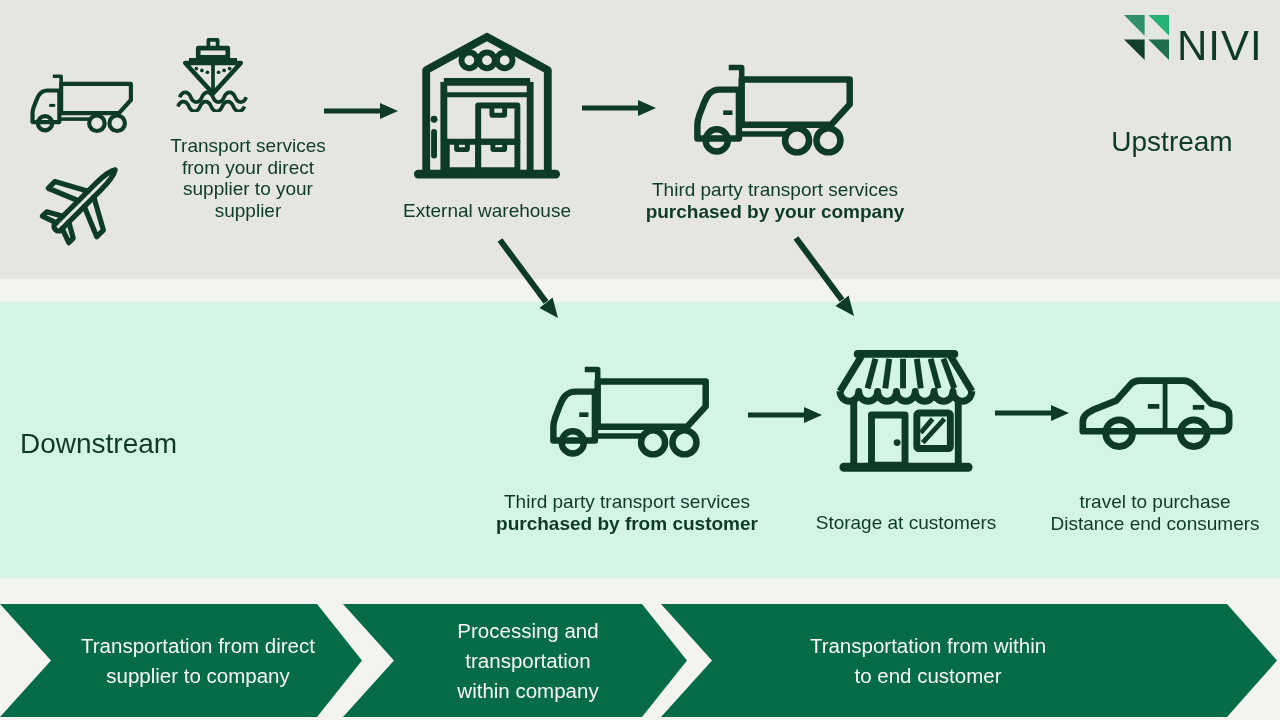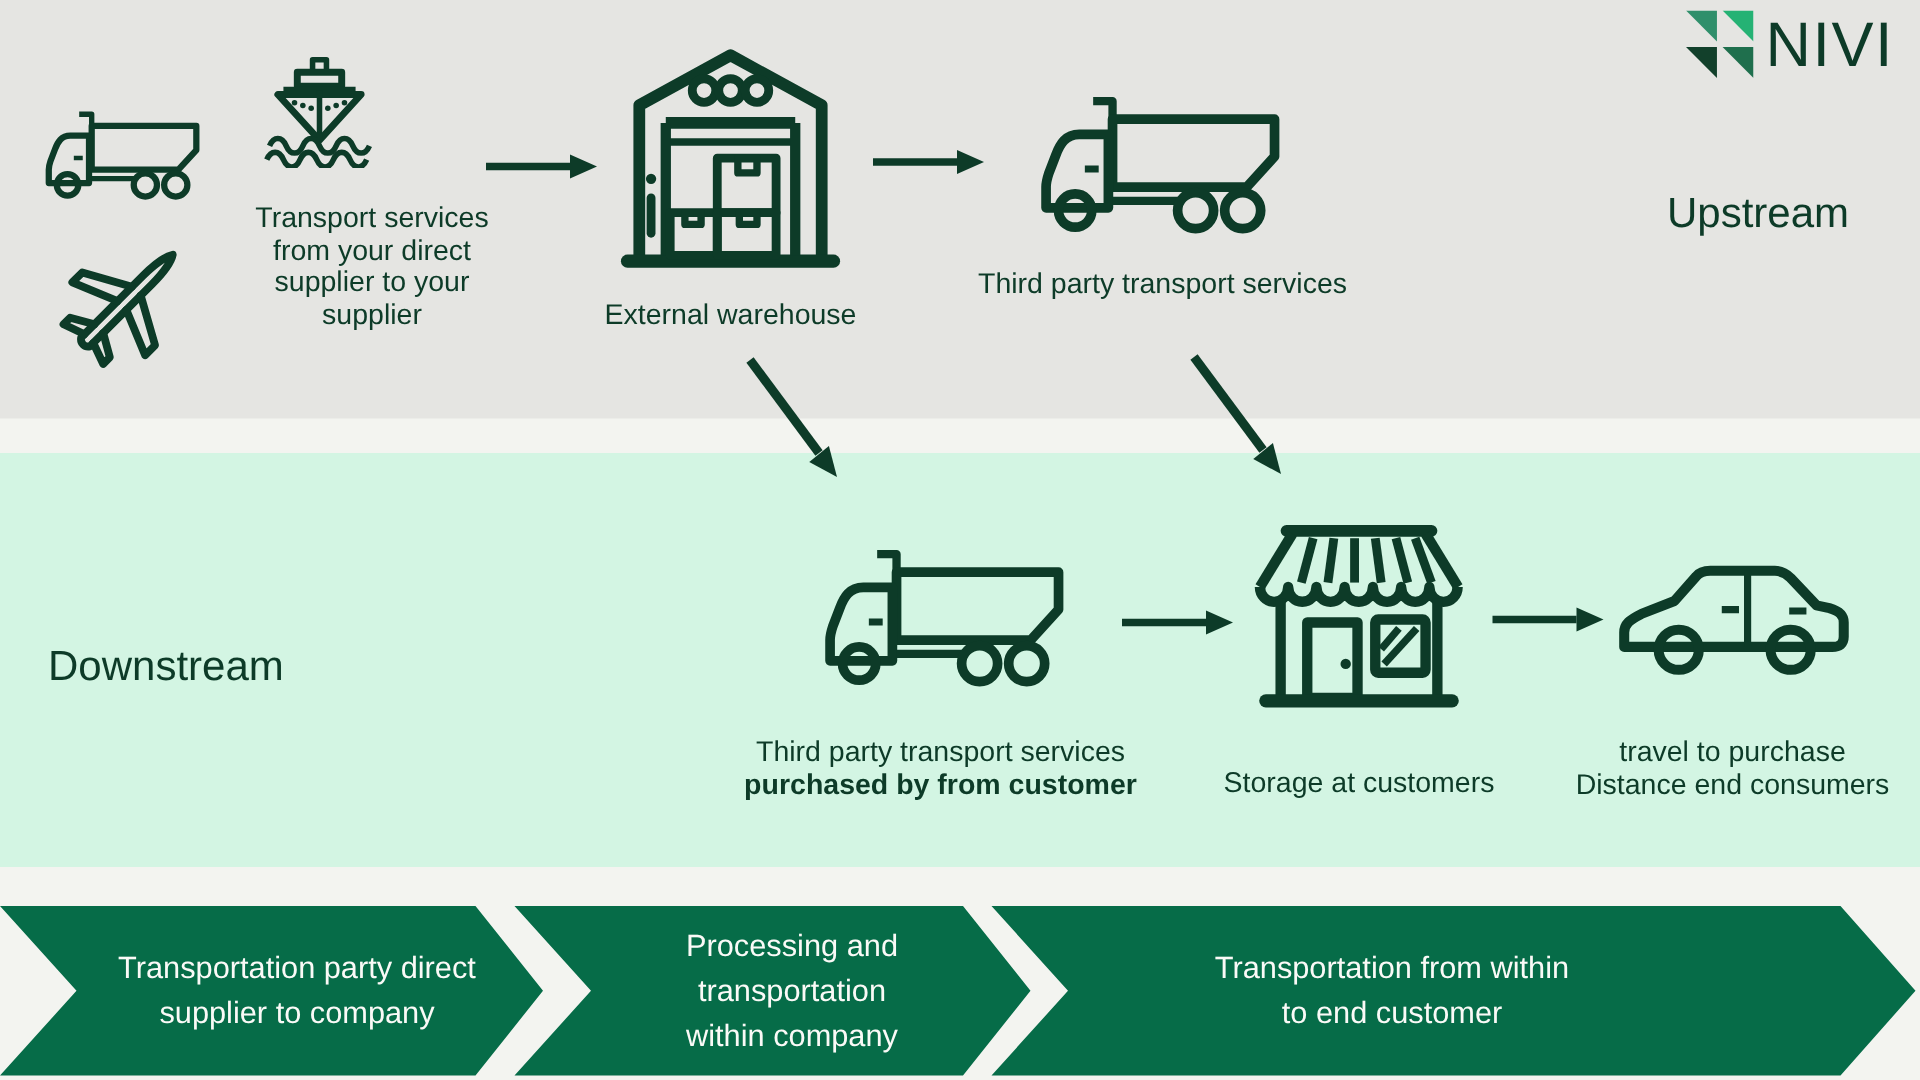--- a/index.html
+++ b/index.html
@@ -17,21 +17,21 @@
   .caption{
     position:absolute;text-align:center;
     font-size:19px;line-height:21.5px;color:#0d3b28;
   }
   .caption .bold{font-weight:700;}
   .stream-label{
     position:absolute;font-size:28px;font-weight:400;color:#0d3b28;
   }
   .brand{position:absolute;top:4px;left:1124px;display:flex;align-items:center;}
   .brand-name{
-    font-size:42px;color:#0d3b28;letter-spacing:1px;margin-left:8px;margin-top:2px;
+    font-size:42px;color:#0d3b28;letter-spacing:1px;margin-left:8px;margin-top:18px;
   }
   .chev-label{
     position:absolute;display:flex;flex-direction:column;justify-content:center;
     text-align:center;color:#fafaf7;font-size:20.5px;line-height:30px;height:113px;top:604px;
   }
   svg{display:block;}
   .icon path,.icon rect,.icon circle,.icon line,.icon polyline{vector-effect:none;}
 </style>
 </head>
 <body>
@@ -131,34 +131,35 @@
   <path d="M57,84 V31 H36 C26,31 22,38 19,46 L14,59 C13,62 12,65 12,69 V84 Z"></path>
   <path d="M40,56 H50" stroke-width="5"></path>
   <path d="M60,79 H110" stroke-width="6"></path>
   <circle cx="33" cy="86" r="12"></circle>
   <circle cx="120" cy="86" r="13"></circle>
   <circle cx="154" cy="86" r="13"></circle>
 </svg>
 
 <div class="caption" style="left:625px;top:179px;width:300px">
   <div>Third party transport services</div>
+  <div class="bold">purchased by your company</div>
 </div>
 
 <div class="stream-label" style="left:1072px;top:126px;width:200px;text-align:center">Upstream</div>
 
 <svg class="abs" style="left:492px;top:234px" width="80" height="104" viewBox="0 0 80 104">
   <line x1="8" y1="6" x2="54" y2="68" stroke="#0d3b28" stroke-width="6"></line>
   <polygon points="66,84 47.5,74 60.6,63.4" fill="#0d3b28"></polygon>
 </svg>
 <svg class="abs" style="left:788px;top:232px" width="80" height="104" viewBox="0 0 80 104">
   <line x1="8" y1="6" x2="54" y2="68" stroke="#0d3b28" stroke-width="6"></line>
   <polygon points="66,84 47.5,74 60.6,63.4" fill="#0d3b28"></polygon>
 </svg>
 
-<div class="stream-label" style="left:32px;top:428px">Downstream</div>
+<div class="stream-label" style="left:20px;top:428px">Downstream</div>
 
 <svg class="abs icon" style="left:542px;top:363px" width="176" height="96" viewBox="0 0 190 104" fill="none" stroke="#0d3b28" stroke-width="7" stroke-linejoin="round">
   <path d="M60,20 V7 H46" stroke-width="6"></path>
   <path d="M60,20 H177 V47 L157,69 H60 Z"></path>
   <path d="M57,84 V31 H36 C26,31 22,38 19,46 L14,59 C13,62 12,65 12,69 V84 Z"></path>
   <path d="M40,56 H50" stroke-width="5"></path>
   <path d="M60,79 H110" stroke-width="6"></path>
   <circle cx="33" cy="86" r="12"></circle>
   <circle cx="120" cy="86" r="13"></circle>
   <circle cx="154" cy="86" r="13"></circle>
@@ -218,21 +219,21 @@
   <div>Distance end consumers</div>
 </div>
 
 <svg class="abs" style="left:0;top:603px" width="1280" height="117" viewBox="0 0 1280 117">
   <polygon points="0,1 317,1 362,57.5 317,114 0,114 51,57.5" fill="#066c48"></polygon>
   <polygon points="343,1 642,1 687,57.5 642,114 343,114 394,57.5" fill="#066c48"></polygon>
   <polygon points="661,1 1227,1 1277,57.5 1227,114 661,114 712,57.5" fill="#066c48"></polygon>
 </svg>
 
 <div class="chev-label" style="left:48px;width:300px">
-  <div>Transportation party direct</div>
+  <div>Transportation from direct</div>
   <div>supplier to company</div>
 </div>
 <div class="chev-label" style="left:398px;width:260px">
   <div>Processing and</div>
   <div>transportation</div>
   <div>within company</div>
 </div>
 <div class="chev-label" style="left:728px;width:400px">
   <div>Transportation from within</div>
   <div>to end customer</div>

